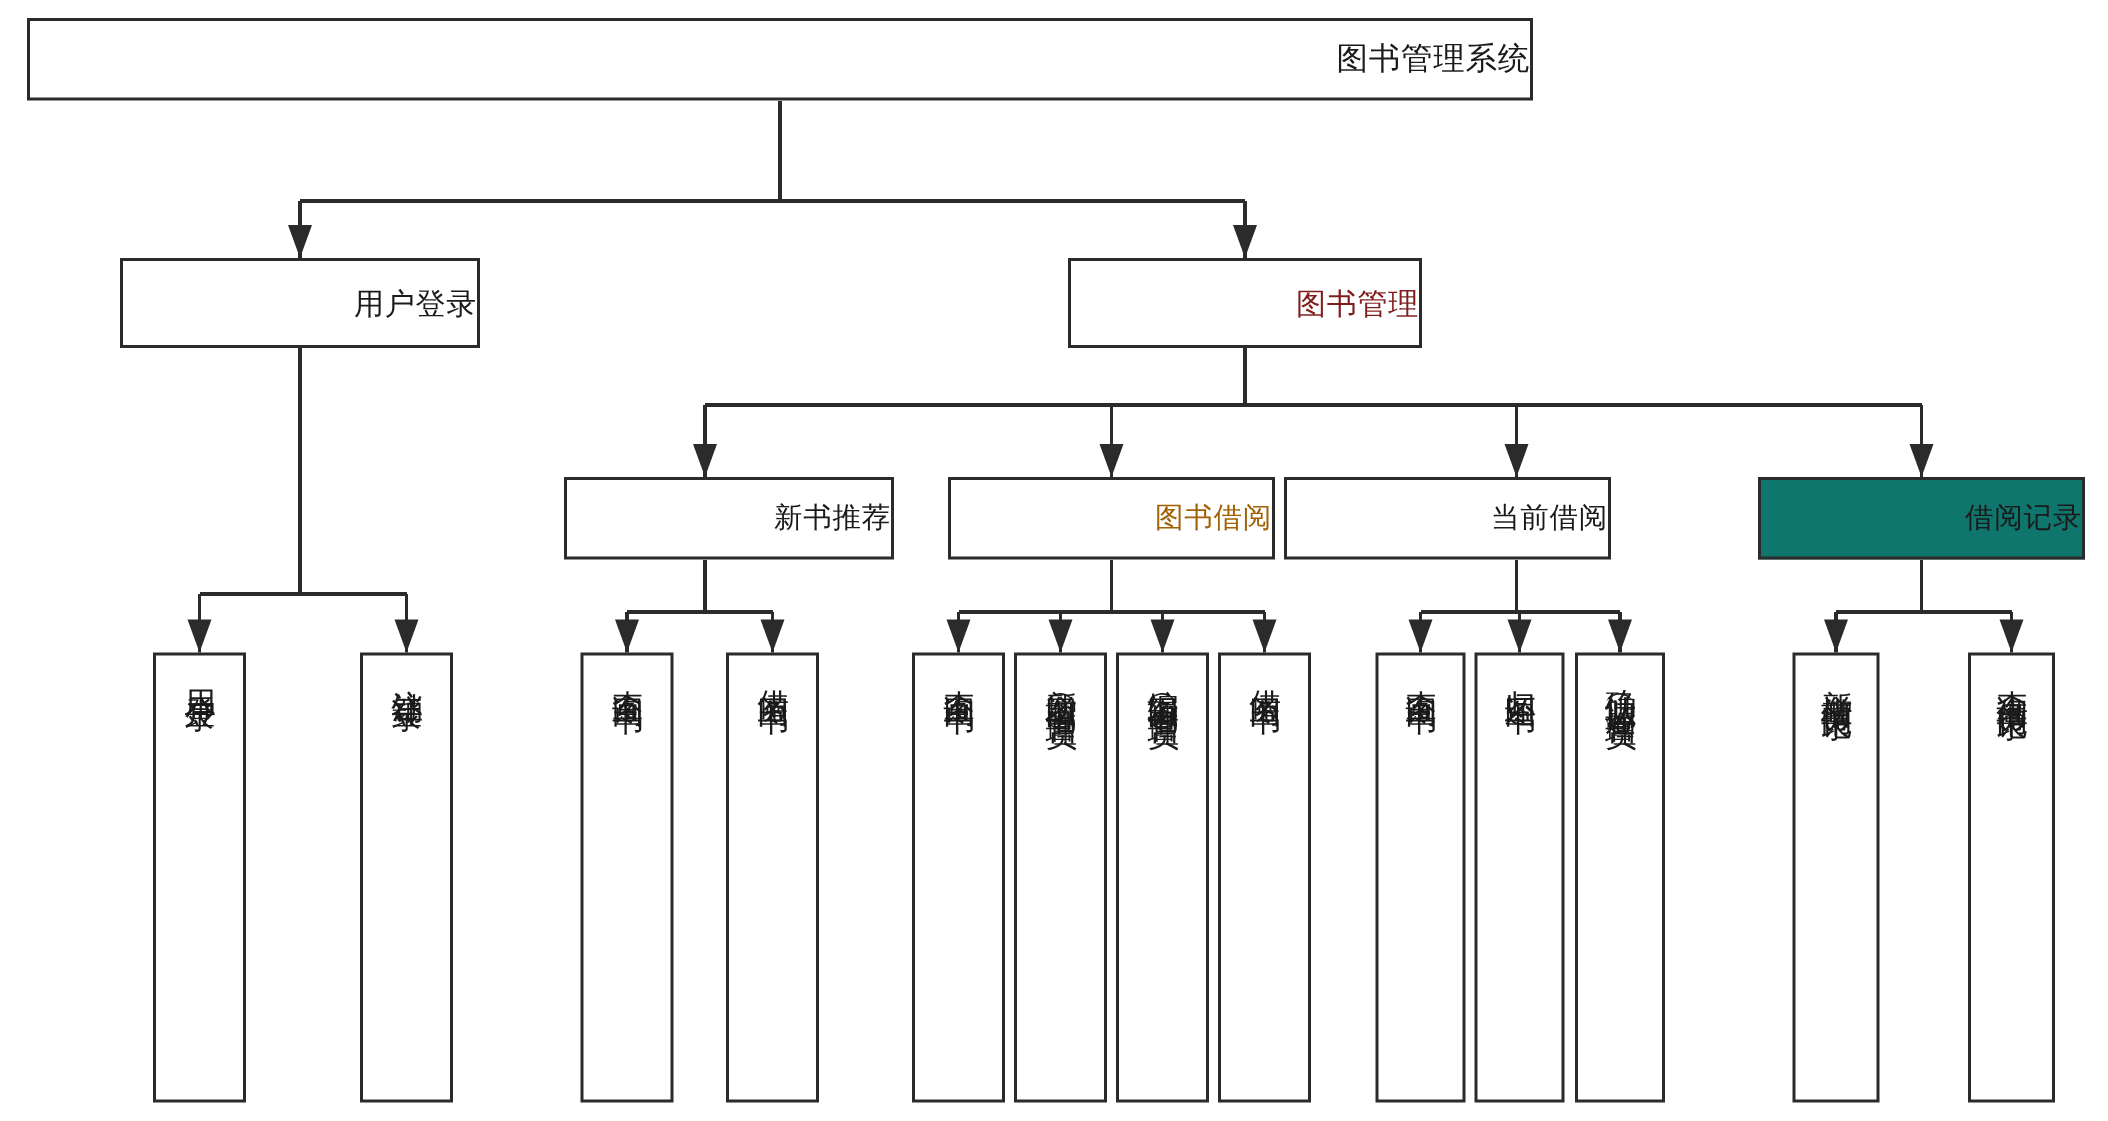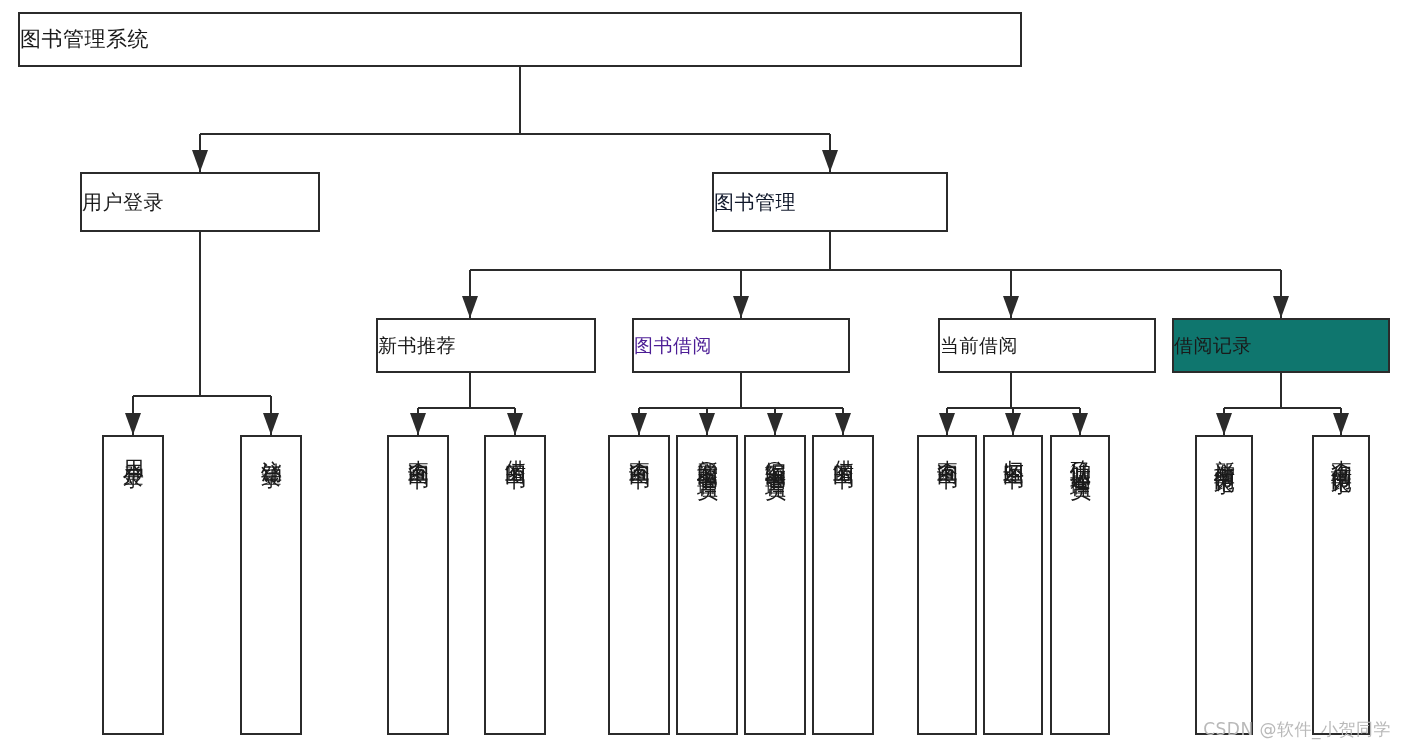--- a/index.html
+++ b/index.html
@@ -26,21 +26,21 @@
     height: 747px;
     pointer-events: none;
   }
   .node {
     position: absolute;
     box-sizing: border-box;
     border: 2px solid #2b2b2b;
     background: #ffffff;
     display: flex;
     align-items: center;
-    justify-content: flex-start;
+    justify-content: flex-end;
     color: #1a1a1a;
   }
   .node.level-0 {
     font-size: 21px;
   }
   .node.level-1 {
     font-size: 20px;
   }
   .node.level-2 {
     font-size: 19px;
@@ -135,30 +135,30 @@
       <polygon points="1333,413 1349,413 1341,435" fill="#2b2b2b"></polygon>
     </svg>
 
   <div id="node-layer">
       <div class="node level-0" style="left: 18px; top: 12px; width: 1004px; height: 55px; border-color: rgb(43, 43, 43); background: rgb(255, 255, 255); color: rgb(26, 26, 26);">
         <span class="label">图书管理系统</span>
       </div>
       <div class="node level-1" style="left: 80px; top: 172px; width: 240px; height: 60px; border-color: rgb(43, 43, 43); background: rgb(255, 255, 255); color: rgb(26, 26, 26);">
         <span class="label">用户登录</span>
       </div>
-      <div class="node level-1" style="left: 712px; top: 172px; width: 236px; height: 60px; border-color: rgb(43, 43, 43); background: rgb(255, 255, 255); color: #0f172a;">
+      <div class="node level-1" style="left: 712px; top: 172px; width: 236px; height: 60px; border-color: rgb(43, 43, 43); background: rgb(255, 255, 255); color: #7f1d1d;">
         <span class="label">图书管理</span>
       </div>
       <div class="node level-2" style="left: 376px; top: 318px; width: 220px; height: 55px; border-color: rgb(43, 43, 43); background: rgb(255, 255, 255); color: rgb(26, 26, 26);">
         <span class="label">新书推荐</span>
       </div>
-      <div class="node level-2" style="left: 632px; top: 318px; width: 218px; height: 55px; border-color: rgb(43, 43, 43); background: rgb(255, 255, 255); color: #4c1d95;">
+      <div class="node level-2" style="left: 632px; top: 318px; width: 218px; height: 55px; border-color: rgb(43, 43, 43); background: rgb(255, 255, 255); color: #a16207;">
         <span class="label">图书借阅</span>
       </div>
-      <div class="node level-2" style="left: 938px; top: 318px; width: 218px; height: 55px; border-color: rgb(43, 43, 43); background: rgb(255, 255, 255); color: rgb(26, 26, 26);">
+      <div class="node level-2" style="left: 856px; top: 318px; width: 218px; height: 55px; border-color: rgb(43, 43, 43); background: rgb(255, 255, 255); color: rgb(26, 26, 26);">
         <span class="label">当前借阅</span>
       </div>
       <div class="node level-2" style="left: 1172px; top: 318px; width: 218px; height: 55px; border-color: rgb(43, 43, 43); background: #0f766e; color: rgb(26, 26, 26);">
         <span class="label">借阅记录</span>
       </div>
       <div class="node level-3 leaf" style="left: 102px; top: 435px; width: 62px; height: 300px; border-color: rgb(43, 43, 43); background: rgb(255, 255, 255); color: rgb(26, 26, 26);">
         <span class="label">用户登录</span>
       </div>
       <div class="node level-3 leaf" style="left: 240px; top: 435px; width: 62px; height: 300px; border-color: rgb(43, 43, 43); background: rgb(255, 255, 255); color: rgb(26, 26, 26);">
         <span class="label">注销登录</span>
@@ -191,15 +191,14 @@
         <span class="label">确认归还（管理员）</span>
       </div>
       <div class="node level-3 leaf" style="left: 1195px; top: 435px; width: 58px; height: 300px; border-color: rgb(43, 43, 43); background: rgb(255, 255, 255); color: rgb(26, 26, 26);">
         <span class="label">新增借阅记录</span>
       </div>
       <div class="node level-3 leaf" style="left: 1312px; top: 435px; width: 58px; height: 300px; border-color: rgb(43, 43, 43); background: rgb(255, 255, 255); color: rgb(26, 26, 26);">
         <span class="label">查询借阅记录</span>
       </div>
     </div>
 
-  <div id="watermark">CSDN @软件_小贺同学</div>
 
 </div>
 
 </body></html>

